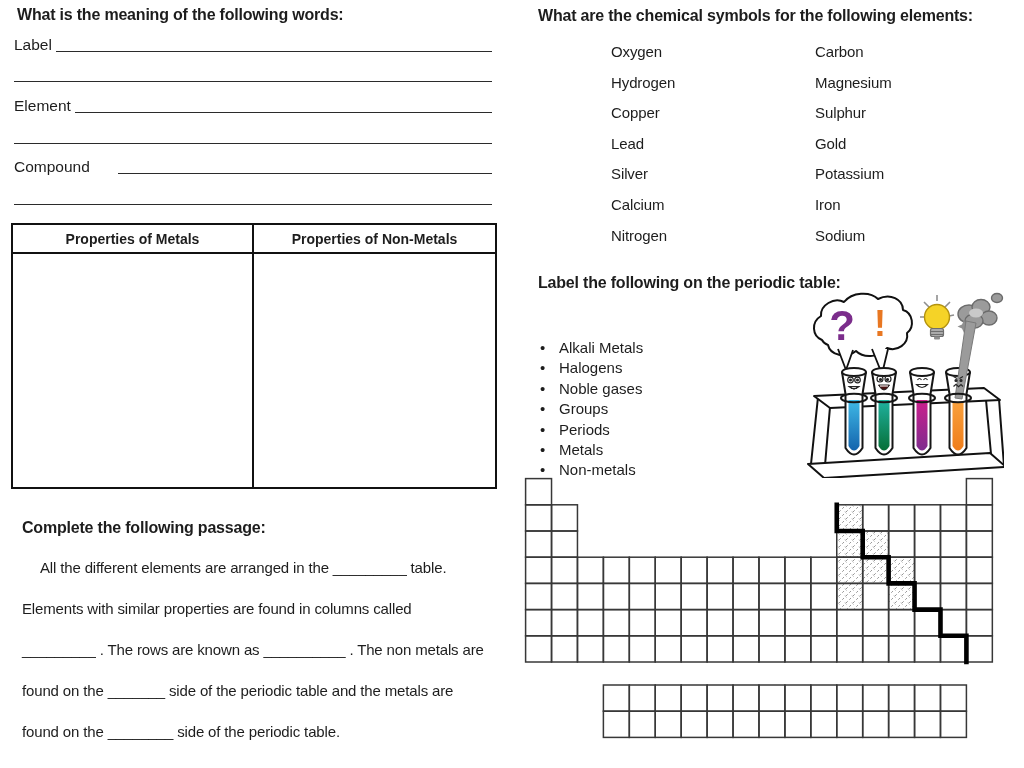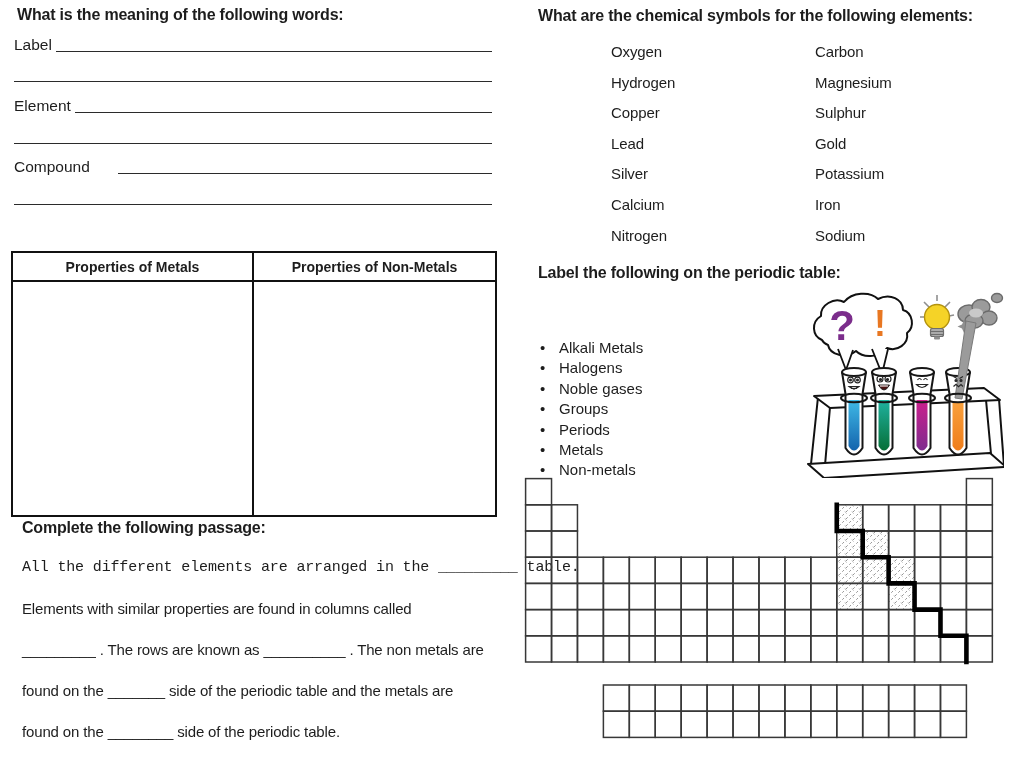--- a/index.html
+++ b/index.html
@@ -12,21 +12,21 @@
 
   
   .vocab-row{display:flex;align-items:flex-end;height:18px;}
   .vocab-label{font-size:15.5px;line-height:1;padding-right:4px;}
   .write-line{flex:1;border-bottom:1.4px solid #2b2b2b;height:2px;}
   .blank-line{border-bottom:1.4px solid #2b2b2b;height:2px;}
 
   
   .prop-table{
     display:grid;grid-template-columns:1fr 1fr;grid-template-rows:29px 1fr;
-    border:2.2px solid #111;box-sizing:border-box;background:#fff;margin-top:28px;
+    border:2.2px solid #111;box-sizing:border-box;background:#fff;
   }
   .pt-h{
     border-bottom:2.2px solid #111;font-weight:700;font-size:14px;
     display:flex;align-items:center;justify-content:center;
   }
   .pt-h.first,.pt-c.first{border-right:2.2px solid #111;}
 
   
   .el-col .el-item{height:30.6px;font-size:15px;letter-spacing:-0.1px;}
 
@@ -73,21 +73,21 @@
   <div class="abs blank-line" style="left:14px;top:202px;width:478px;"></div>
 
   <div class="abs prop-table" style="left:11px;top:223px;width:486px;height:266px;">
     <div class="pt-h first">Properties of Metals</div>
     <div class="pt-h">Properties of Non-Metals</div>
     <div class="pt-c first"></div>
     <div class="pt-c"></div>
   </div>
 
   <div class="abs heading" style="left:22px;top:519px;">Complete the following passage:</div>
-  <div class="abs passage-line" style="left:22px;top:559px;font-family:Liberation Mono, monospace;">All the different elements are arranged in the _________ table.</div>
+  <div class="abs passage-line" style="left:40px;top:559px;">All the different elements are arranged in the _________ table.</div>
   <div class="abs passage-line" style="left:22px;top:600px;">Elements with similar properties are found in columns called</div>
   <div class="abs passage-line" style="left:22px;top:641px;">_________ . The rows are known as __________ . The non metals are</div>
   <div class="abs passage-line" style="left:22px;top:723px;">found on the ________ side of the periodic table.</div>
   <div class="abs passage-line" style="left:22px;top:682px;">found on the _______ side of the periodic table and the metals are</div>
 
   <div class="abs heading" style="left:538px;top:7px;">What are the chemical symbols for the following elements:</div>
   <div class="abs el-col" id="symbols-col1" style="left:611px;top:43px;">
       <div class="el-item">Oxygen</div>
       <div class="el-item">Hydrogen</div>
       <div class="el-item">Copper</div>
@@ -99,21 +99,21 @@
   <div class="abs el-col" id="symbols-col2" style="left:815px;top:43px;">
       <div class="el-item">Carbon</div>
       <div class="el-item">Magnesium</div>
       <div class="el-item">Sulphur</div>
       <div class="el-item">Gold</div>
       <div class="el-item">Potassium</div>
       <div class="el-item">Iron</div>
       <div class="el-item">Sodium</div>
     </div>
 
-  <div class="abs heading" style="left:538px;top:264px;">Label the following on the periodic table:</div>
+  <div class="abs heading" style="left:538px;top:274px;">Label the following on the periodic table:</div>
   <div class="abs bullet-list" id="label-list" style="left:540px;top:315px;margin-top:24px;">
       <div class="bullet-item">
         <span>Alkali Metals</span>
       </div>
       <div class="bullet-item">
         <span>Halogens</span>
       </div>
       <div class="bullet-item">
         <span>Noble gases</span>
       </div>

